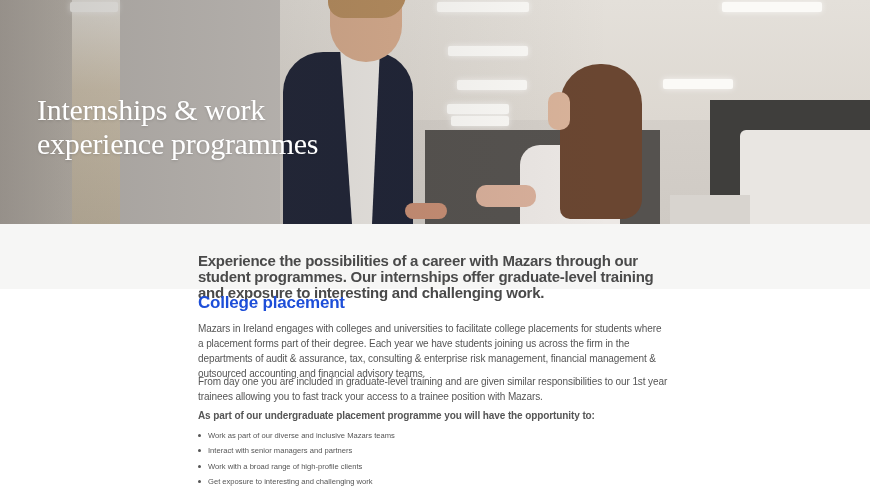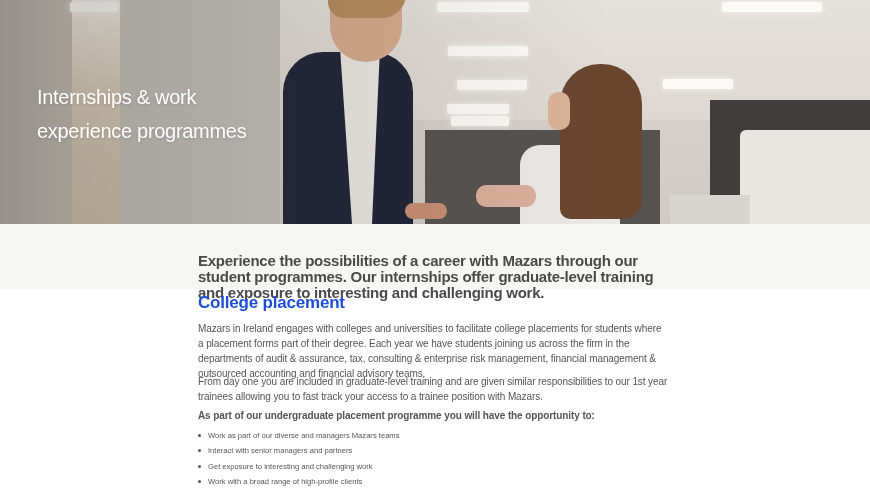--- a/index.html
+++ b/index.html
@@ -27,22 +27,22 @@
   .man-head { position: absolute; left: 330px; top: 0px; width: 72px; height: 62px; background: #d6ab8d; border-radius: 0 0 36px 36px; }
   .man-hair { position: absolute; left: 328px; top: -6px; width: 78px; height: 24px; background: #b58c5e; border-radius: 0 0 30px 20px; }
   .woman-hair { position: absolute; left: 560px; top: 64px; width: 82px; height: 155px; background: #6a4631; border-radius: 40px 40px 20px 10px; }
   .woman-face { position: absolute; left: 548px; top: 92px; width: 22px; height: 38px; background: #d9b39a; border-radius: 10px; }
   .woman-body { position: absolute; left: 520px; top: 145px; width: 100px; height: 79px; background: #ece8e5; border-radius: 20px 20px 0 0; }
   .hand1 { position: absolute; left: 405px; top: 203px; width: 42px; height: 16px; background: #c78e74; border-radius: 8px; }
   .hand2 { position: absolute; left: 476px; top: 185px; width: 60px; height: 22px; background: #d9b09b; border-radius: 10px; }
   .hero-overlay { position: absolute; inset: 0; background: linear-gradient(90deg, rgba(60,55,50,.25) 0%, rgba(60,55,50,.08) 45%, rgba(0,0,0,0) 70%); }
 
   .hero-title {
-    position: absolute; left: 37px; top: 80px; width: 400px;
-    font-family: Liberation Sans, sans-serif; font-weight: 300; font-size: 20px; line-height: 34px;
+    position: absolute; left: 37px; top: 93px; width: 400px;
+    font-family: Liberation Serif, serif; font-weight: 300; font-size: 30px; line-height: 34px;
     color: #ffffff; letter-spacing: -0.3px; text-shadow: 0 1px 3px rgba(0,0,0,.15);
   }
 
   .intro-band { position: absolute; left: 0; top: 224px; width: 870px; height: 65px; background: #f6f6f5; }
   .intro-text {
     position: absolute; left: 198px; top: 253px; width: 470px;
     font-size: 15px; line-height: 16px; font-weight: bold; color: #4a4a4a; letter-spacing: -0.25px;
   }
 
   .section-heading {
@@ -106,27 +106,27 @@
 
 <h2 class="section-heading">College placement</h2>
 
 <p class="para p1">Mazars in Ireland engages with colleges and universities to facilitate college placements for students where a placement forms part of their degree.  Each year we have students joining us across the firm in the departments of audit &amp; assurance, tax, consulting &amp; enterprise risk management, financial management &amp; outsourced accounting and financial advisory teams.</p>
 <p class="para p2">From day one you are included in graduate-level training and are given similar responsibilities to our 1st year trainees allowing you to fast track your access to a trainee position with Mazars.</p>
 <p class="para p3">As part of our undergraduate placement programme you will have the opportunity to:</p>
 
 <ul class="bullet-list">
   <li>
     <span class="bullet-dot"></span>
-    <span>Work as part of our diverse and managers Mazars teams</span>
+    <span>Work as part of our diverse and inclusive Mazars teams</span>
   </li>
   <li>
     <span class="bullet-dot"></span>
     <span>Interact with senior managers and partners</span>
   </li>
   <li>
     <span class="bullet-dot"></span>
-    <span>Get exposure to interesting and challenging work</span>
+    <span>Work with a broad range of high-profile clients</span>
   </li>
   <li>
     <span class="bullet-dot"></span>
-    <span>Work with a broad range of high-profile clients</span>
+    <span>Get exposure to interesting and challenging work</span>
   </li>
 </ul>
 
 </body></html>

